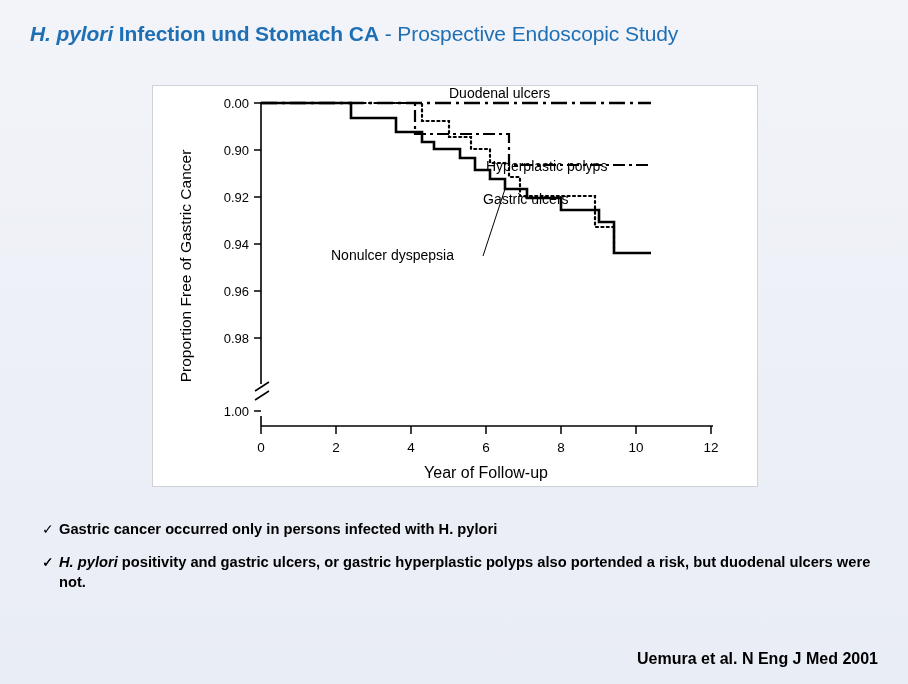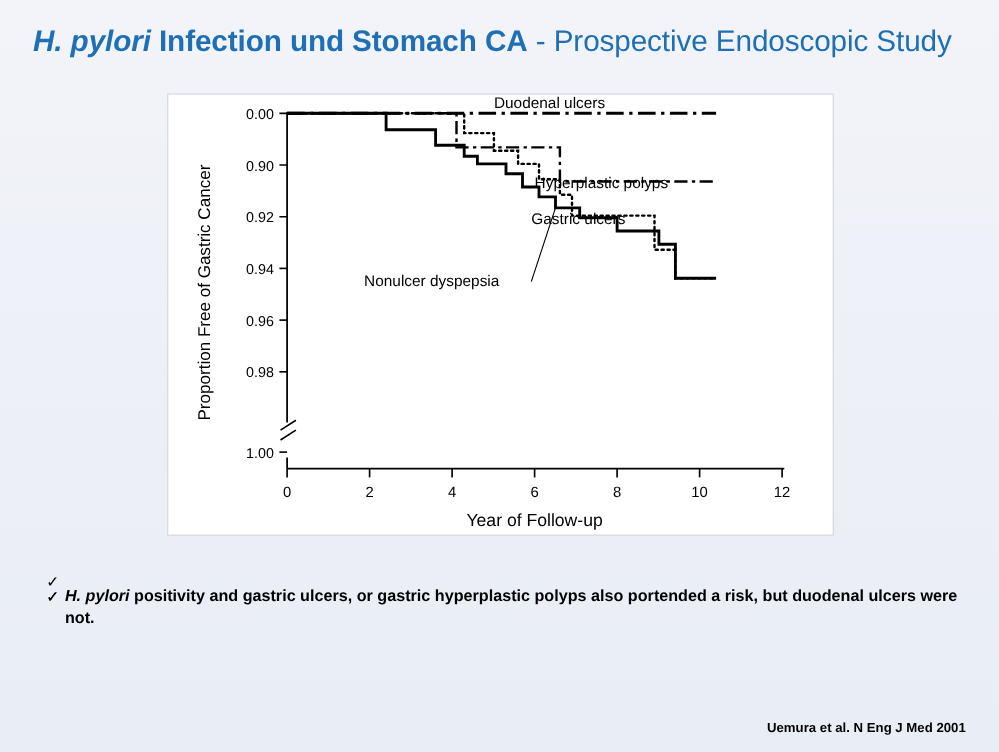--- a/index.html
+++ b/index.html
@@ -18,21 +18,21 @@
     position: absolute;
     inset: 0;
     background: linear-gradient(180deg, #f2f4f9 0%, #eceff6 60%, #e9edf5 100%);
   }
   
   #title {
     position: absolute;
     left: 30px;
     top: 22px;
     width: 850px;
-    font-size: 27px;
+    font-size: 21px;
     color: #1f6fb5;
     white-space: nowrap;
     letter-spacing: -0.1px;
   }
   #title .b { font-weight: bold; }
   #title .i { font-style: italic; font-weight: bold; }
   #title .tail { font-weight: normal; }
 
   
   #figure {
@@ -67,21 +67,21 @@
     left: 0;
     top: 0;
     font-weight: normal;
     font-size: 14px;
   }
   .bullet .it { font-style: italic; }
   #credit {
     position: absolute;
     right: 30px;
     bottom: 16px;
-    font-size: 12px;
+    font-size: 16px;
     font-weight: bold;
     color: #000;
   }
 </style>
 </head>
 <body>
 
 <div id="slide">
 
   <div id="title">
@@ -182,20 +182,21 @@
         <text x="330" y="118">Gastric ulcers</text>
         <text x="178" y="174">Nonulcer dyspepsia</text>
         <line x1="330" y1="170" x2="352" y2="103" stroke="#000" stroke-width="1"></line>
       </g>
     </svg>
   </div>
 
   <div id="bullets">
     <div class="bullet">
       <span class="check">✓</span>
+      <span>Gastric cancer occurred only in persons infected with H. pylori</span>
     </div>
     <div class="bullet">
       <span class="check">✓</span>
     </div>
     <div class="bullet">
       <span class="check">✓</span>
       <span class="it">H. pylori</span><span> positivity and gastric ulcers, or gastric hyperplastic polyps also portended a risk, but duodenal ulcers were not.</span>
     </div>
   </div>
 

